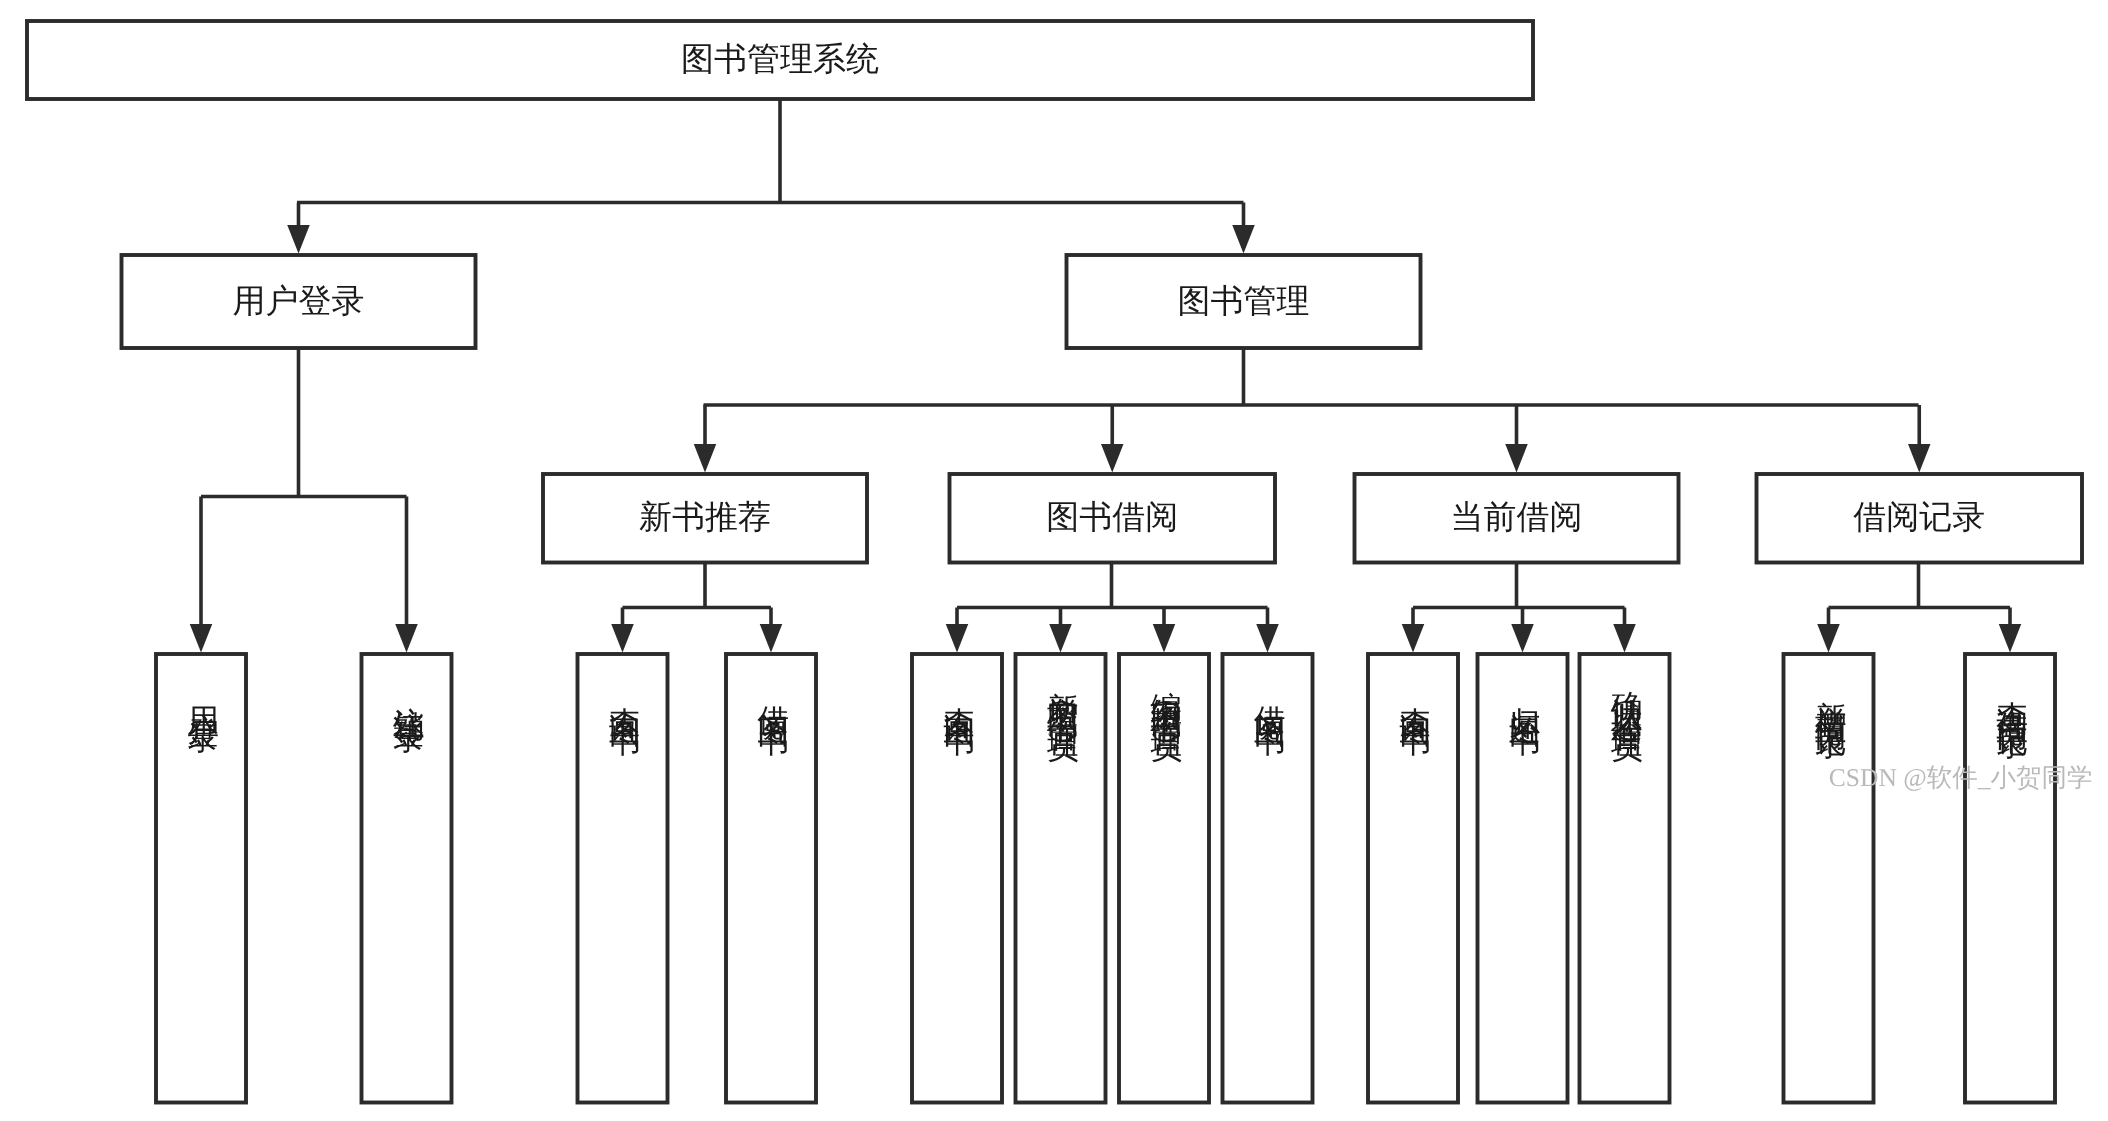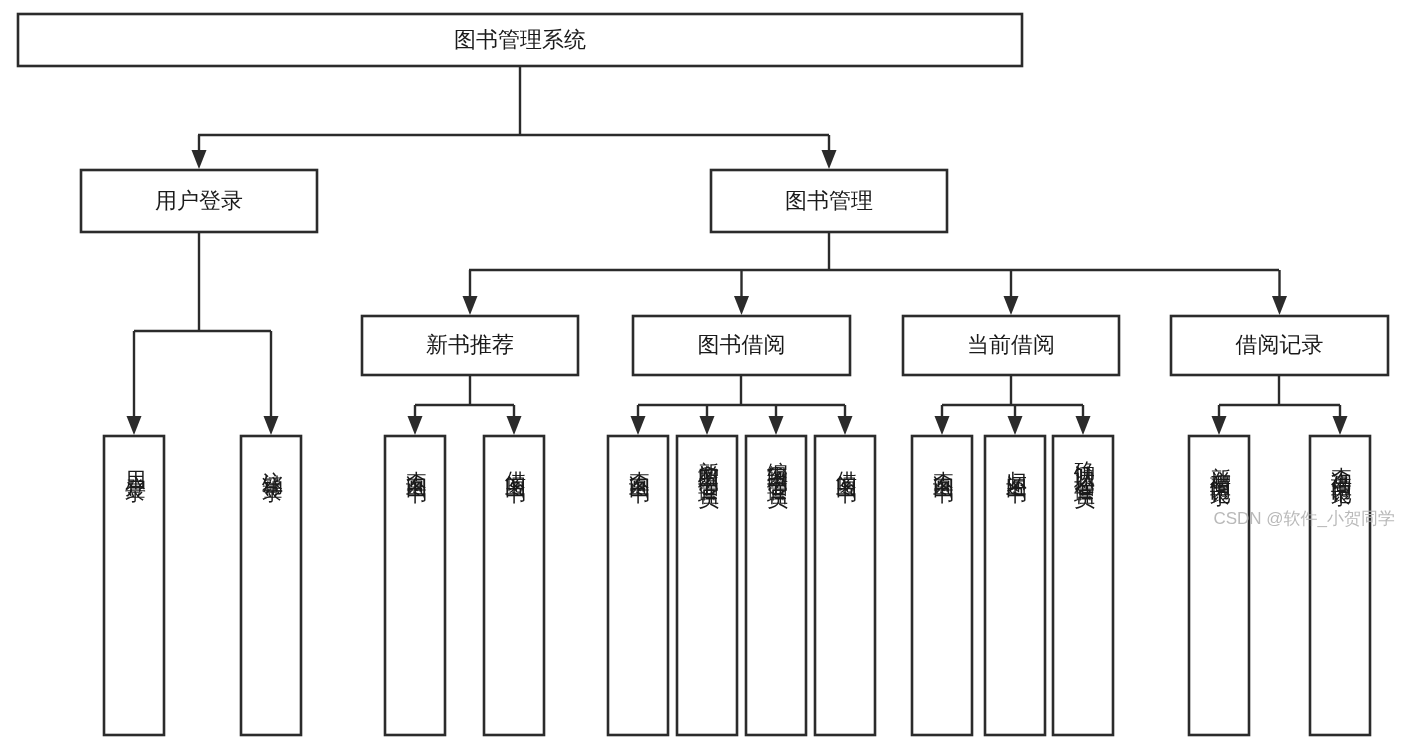--- a/index.html
+++ b/index.html
@@ -57,21 +57,21 @@
   .arrow-head {
     fill: #2b2b2b;
     stroke: none;
   }
   .watermark {
     position: absolute;
     right: 10px;
     bottom: 6px;
     font-size: 17px;
     color: #b9b9b9;
-    font-family: Liberation Sans, sans-serif;
+    font-family: Liberation Serif, serif;
     white-space: nowrap;
     user-select: none;
   }
 </style>
 </head>
 <body>
 
 <div id="diagram-root">
   <svg class="flow" viewBox="0 0 1405 747" xmlns="http://www.w3.org/2000/svg">
     <g id="connectors-layer">

